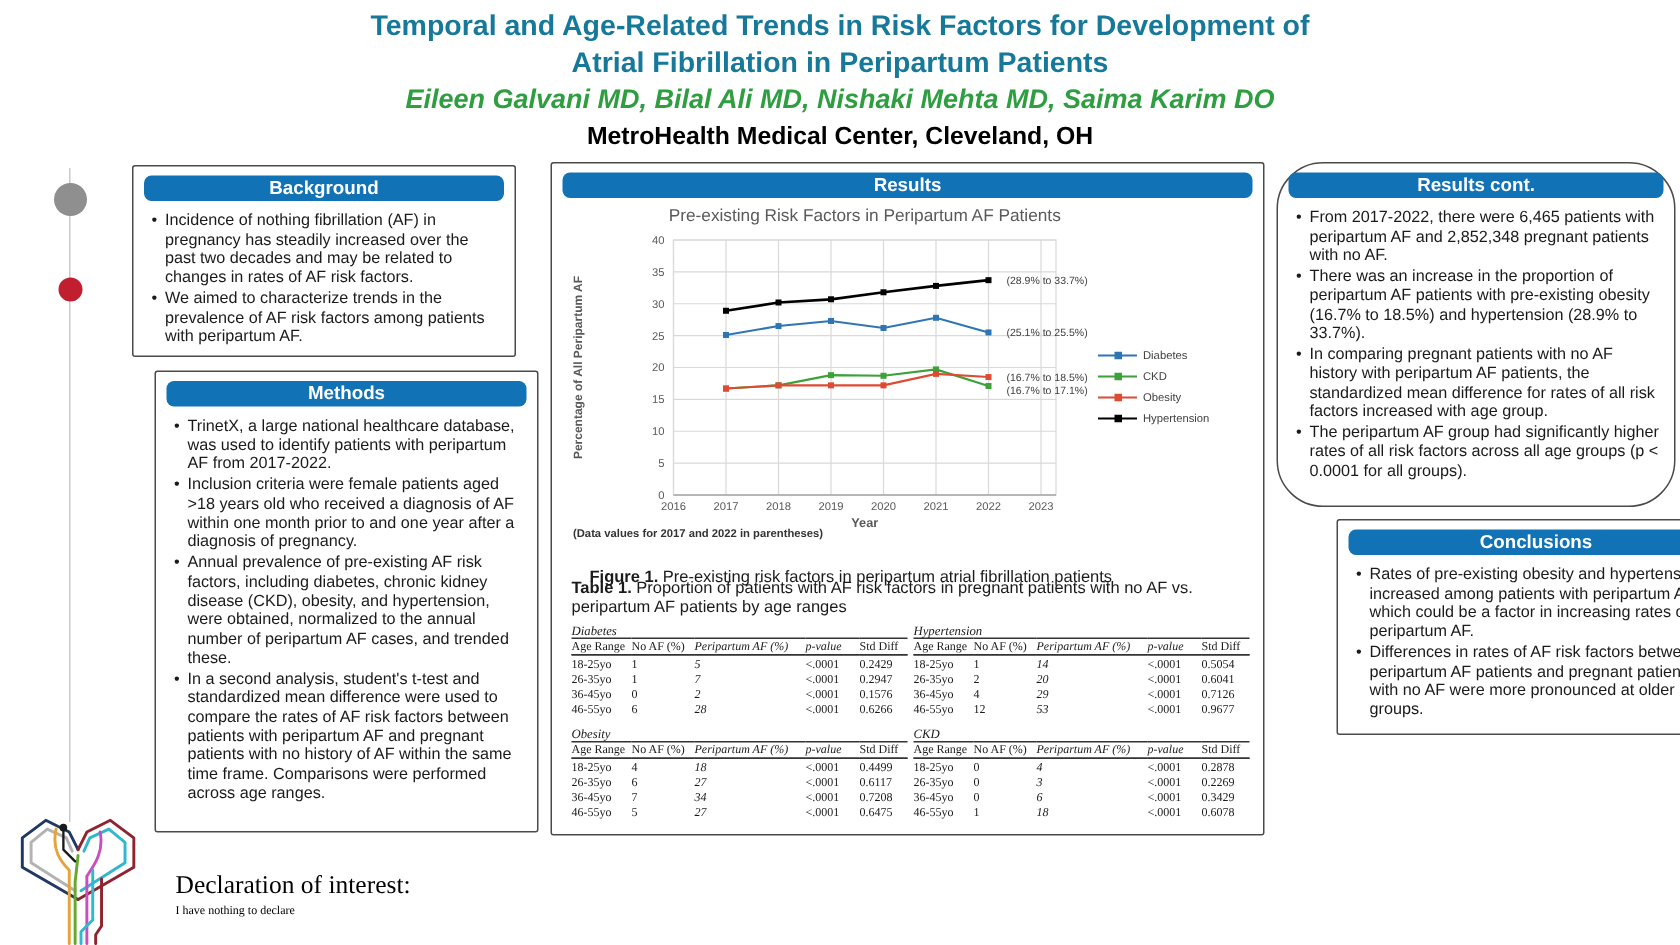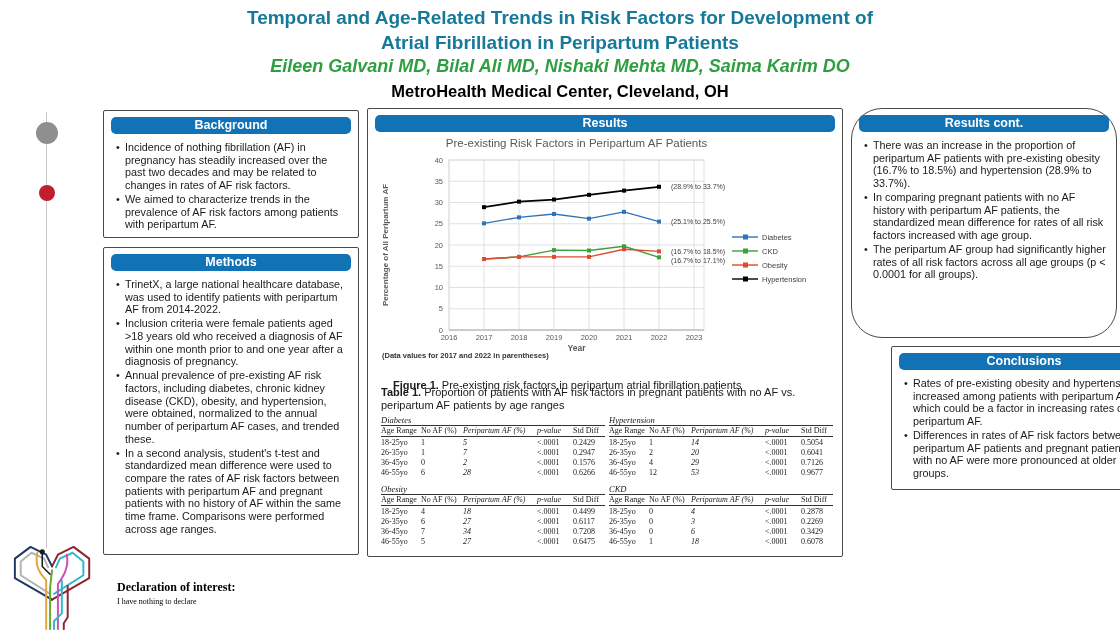--- a/index.html
+++ b/index.html
@@ -45,21 +45,21 @@
   .tgroup th.pv,.tgroup .pvcell{font-style:italic;}
   .tgroup td{padding:1px 0 0 0;}
   .tgroup th:nth-child(1),.tgroup td:nth-child(1){width:40px;}
   .tgroup th:nth-child(2),.tgroup td:nth-child(2){width:42px;}
   .tgroup th:nth-child(3),.tgroup td:nth-child(3){width:74px;font-style:italic;}
   .tgroup th:nth-child(4),.tgroup td:nth-child(4){width:36px;}
   .tgroup th:nth-child(5),.tgroup td:nth-child(5){width:32px;}
 
   
   .decl{position:absolute;left:117px;top:580px;font-family:"Liberation Serif",serif;color:#000;}
-  .decl .t1{font-size:12px;font-weight:bold;}
+  .decl .t1{font-size:17px;}
   .decl .t2{font-size:8px;margin-top:2px;}
   #heart-logo{position:absolute;left:4px;top:541px;}
 </style>
 </head>
 <body>
 
 <div id="poster">
 
   <div class="hdr">
     <div class="title">
@@ -67,32 +67,32 @@
       <div>Atrial Fibrillation in Peripartum Patients</div>
     </div>
     <div class="authors">Eileen Galvani MD, Bilal Ali MD, Nishaki Mehta MD, Saima Karim DO</div>
     <div class="inst">MetroHealth Medical Center, Cleveland, OH</div>
   </div>
 
   <div class="rail"></div>
   <div class="dot gray"></div>
   <div class="dot red"></div>
 
-  <div class="box" style="left:103px;top:110px;width:254px;height:126px;">
+  <div class="box" style="left:88px;top:110px;width:254px;height:126px;">
     <div class="pill">Background</div>
     <ul class="blts">
         <li>Incidence of nothing fibrillation (AF) in pregnancy has steadily increased over the past two decades and may be related to changes in rates of AF risk factors.</li>
         <li>We aimed to characterize trends in the prevalence of AF risk factors among patients with peripartum AF.</li>
       </ul>
   </div>
 
   <div class="box" style="left:103px;top:247px;width:254px;height:306px;">
     <div class="pill">Methods</div>
     <ul class="blts">
-        <li>TrinetX, a large national healthcare database, was used to identify patients with peripartum AF from 2014-2022.</li>
+        <li>TrinetX, a large national healthcare database, was used to identify patients with peripartum AF from 2017-2022.</li>
         <li>Inclusion criteria were female patients aged &gt;18 years old who received a diagnosis of AF within one month prior to and one year after a diagnosis of pregnancy.</li>
         <li>Annual prevalence of pre-existing AF risk factors, including diabetes, chronic kidney disease (CKD), obesity, and hypertension, were obtained, normalized to the annual number of peripartum AF cases, and trended these.</li>
         <li>In a second analysis, student's t-test and standardized mean difference were used to compare the rates of AF risk factors between patients with peripartum AF and pregnant patients with no history of AF within the same time frame. Comparisons were performed across age ranges.</li>
       </ul>
   </div>
 
   <div class="box" id="mid-box">
     <div class="pill">Results</div>
     <svg id="chart-svg" width="460" height="230" viewBox="0 0 460 230">
         <rect x="75" y="27" width="255" height="170" fill="none" stroke="#d9d9d9" stroke-width="0.8"></rect>
@@ -361,20 +361,21 @@
               </tr>
             </tbody>
           </table>
         </div>
       </div>
   </div>
 
   <div class="box" style="left:851px;top:108px;width:264px;height:228px;border-radius:31px;">
     <div class="pill">Results cont.</div>
     <ul class="blts">
+        <li>From 2017-2022, there were 6,465 patients with peripartum AF and 2,852,348 pregnant patients with no AF.</li>
         <li>There was an increase in the proportion of peripartum AF patients with pre-existing obesity (16.7% to 18.5%) and hypertension (28.9% to 33.7%).</li>
         <li>In comparing pregnant patients with no AF history with peripartum AF patients, the standardized mean difference for rates of all risk factors increased with age group.</li>
         <li>The peripartum AF group had significantly higher rates of all risk factors across all age groups (p &lt; 0.0001 for all groups).</li>
       </ul>
   </div>
 
   <div class="box" style="left:851px;top:346px;width:264px;height:142px;margin-left:40px;">
     <div class="pill">Conclusions</div>
     <ul class="blts">
         <li>Rates of pre-existing obesity and hypertension increased among patients with peripartum AF, which could be a factor in increasing rates of peripartum AF.</li>

